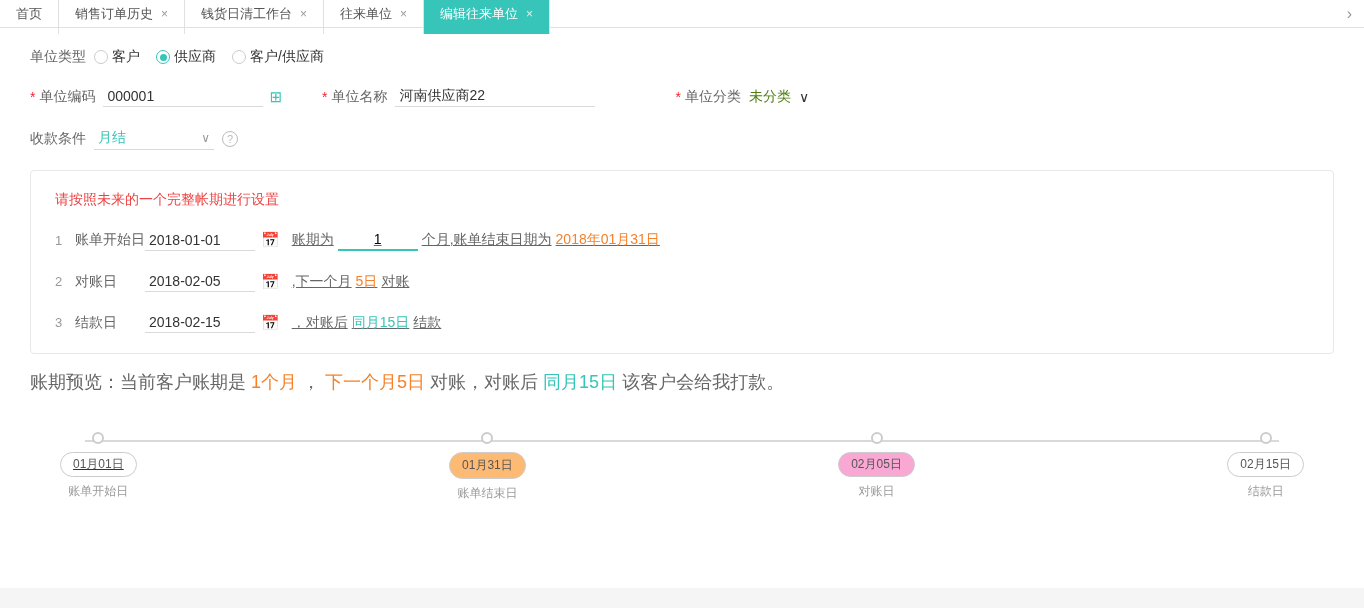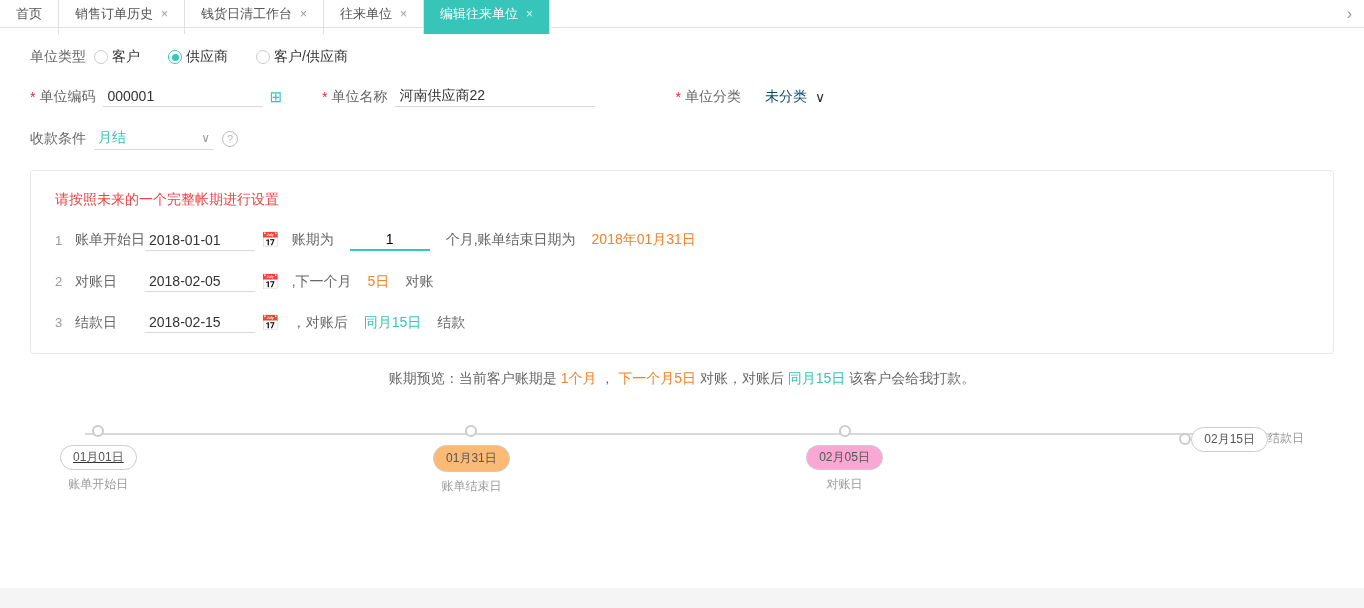--- a/index.html
+++ b/index.html
@@ -72,21 +72,21 @@
     }
     .required-star {
       color: #f5222d;
       margin-right: 4px;
     }
 
     
     .radio-group {
       display: flex;
       align-items: center;
-      gap: 28px;
+      gap: 16px;
     }
     .radio-item {
       display: flex;
       align-items: center;
       gap: 4px;
       cursor: pointer;
     }
     .radio-circle {
       width: 14px;
       height: 14px;
@@ -168,23 +168,22 @@
     }
 
     
     .category-select {
       display: flex;
       align-items: center;
       border: none;
       cursor: pointer;
     }
     .category-value {
-      color: #0c4a6e;
+      color: #4d7c0f;
       margin-right: 8px;
-      margin-left: 16px;
     }
     .category-arrow {
       color: #333;
       font-size: 14px;
     }
 
     
     .period-box {
       border: 1px solid #e8e8e8;
       border-radius: 4px;
@@ -217,21 +216,22 @@
       padding: 2px 4px;
       font-size: 14px;
       outline: none;
       color: #333;
     }
     .period-suffix {
       color: #666;
       margin-left: 12px;
       display: flex;
       align-items: center;
-      gap: 16px;
+      gap: 4px;
+      text-decoration: underline;
     }
     .period-months-input {
       border: none;
       border-bottom: 2px solid #36c5b8;
       width: 80px;
       padding: 2px 4px;
       font-size: 14px;
       outline: none;
       text-align: center;
     }
@@ -239,25 +239,24 @@
       color: #f5822a;
       font-weight: 500;
     }
     .highlight-teal {
       color: #36c5b8;
       font-weight: 500;
     }
 
     
     .preview-text {
-      font-size: 14px;
+      font-size: 18px;
       color: #666;
       margin: 12px 0 24px 0;
       line-height: 1.8;
-      text-align: center;
     }
   </style>
 </head>
 <body>
 
 <div class="tabs-bar">
   <div class="tab">
     <span>首页</span>
   </div>
   <div class="tab">
@@ -408,21 +407,21 @@
       </div>
 
       <div style="display:flex; flex-direction:column; align-items:center;">
         <div style="width:12px;height:12px;border-radius:50%;border:2px solid #ccc;background:#fff;margin-top:6px;"></div>
         <div style="margin-top:8px;">
           <div style="border:1.5px solid #ccc;border-radius:20px;padding:3px 12px;font-size:12px;color:#555;background:#f9a8d4;">02月05日</div>
         </div>
         <div style="font-size:12px;color:#999;margin-top:6px;">对账日</div>
       </div>
 
-      <div style="display:flex; flex-direction:row; align-items:center;">
+      <div style="display:flex; flex-direction:column; align-items:center;">
         <div style="width:12px;height:12px;border-radius:50%;border:2px solid #ccc;background:#fff;margin-top:6px;"></div>
         <div style="margin-top:8px;">
           <div style="border:1.5px solid #ccc;border-radius:20px;padding:3px 12px;font-size:12px;color:#555;background:#fff;">02月15日</div>
         </div>
         <div style="font-size:12px;color:#999;margin-top:6px;">结款日</div>
       </div>
 
     </div>
   </div>
 

